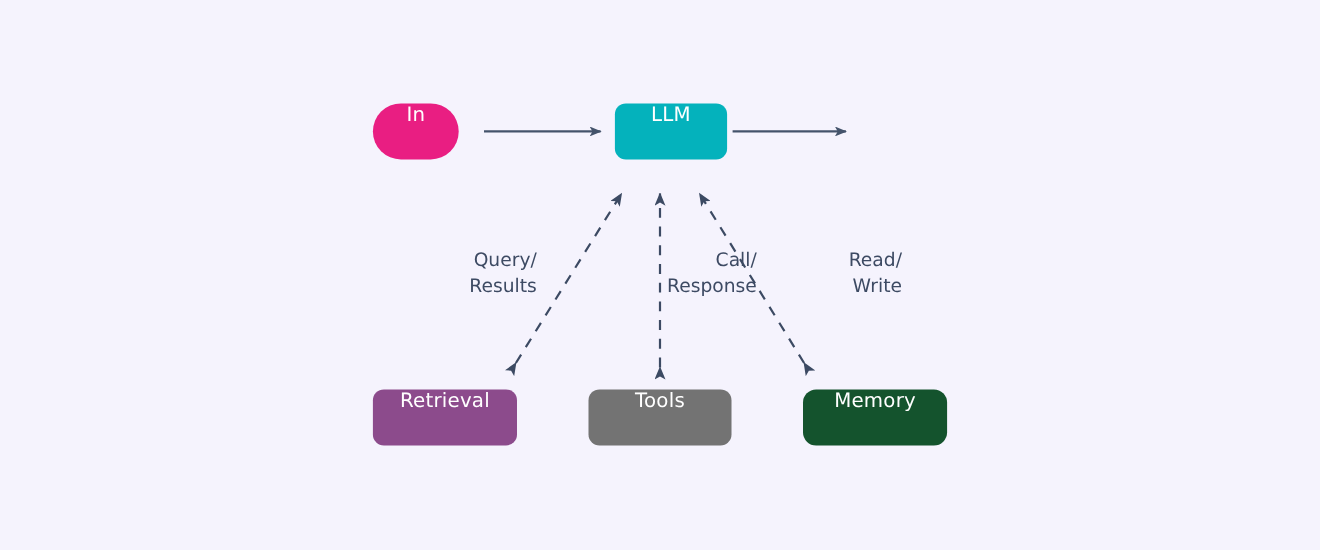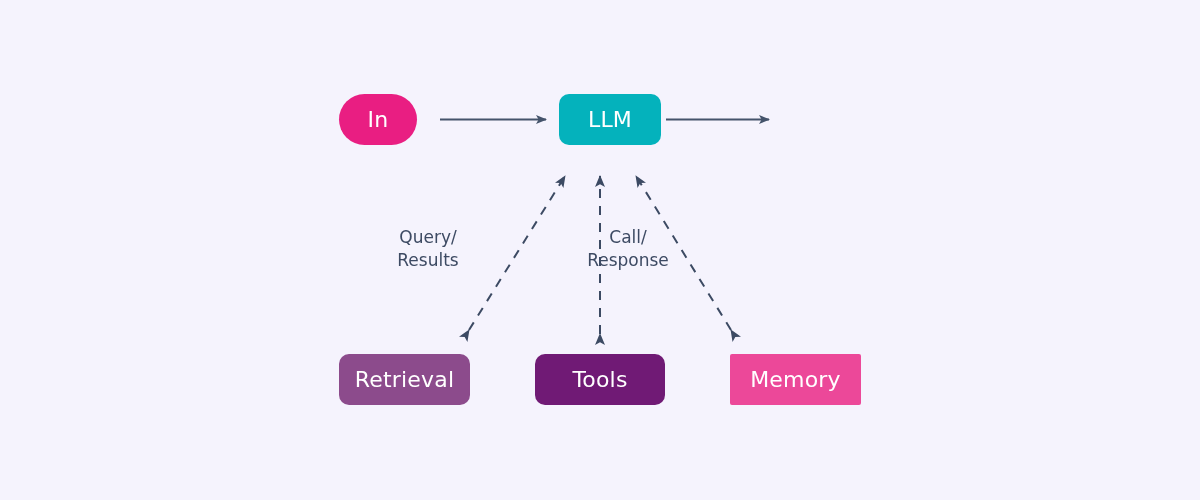--- a/index.html
+++ b/index.html
@@ -21,43 +21,42 @@
   #edge-layer {
     position: absolute;
     left: 0;
     top: 0;
     width: 1200px;
     height: 500px;
   }
   .node {
     position: absolute;
     display: flex;
-    align-items: center;
     justify-content: center;
     color: #ffffff;
-    font-size: 22px;
+    font-size: 18px;
     font-weight: 500;
     letter-spacing: 0.2px;
     box-sizing: border-box;
     white-space: nowrap;
   }
   .node-in   { left: 339px; top: 94px;  width: 78px;  height: 51px; background: #e91e82; border-radius: 26px; }
   .node-llm  { left: 559px; top: 94px;  width: 102px;  height: 51px; background: #04b2bc; border-radius: 10px; }
   .node-out  { left: 781px; top: 94px;  width: 80px;  height: 51px; background: #e91e82; border-radius: 26px; }
   .node-retrieval { left: 339px; top: 354px; width: 131px; height: 51px; background: #8c4b8c; border-radius: 10px; }
-  .node-tools     { left: 535px; top: 354px; width: 130px; height: 51px; background: #701a75; border-radius: 10px; }
-  .node-memory    { left: 730px; top: 354px; width: 131px; height: 51px; background: #ec4899; border-radius: 2px; }
+  .node-tools     { left: 535px; top: 354px; width: 130px; height: 51px; background: #737373; border-radius: 10px; }
+  .node-memory    { left: 730px; top: 354px; width: 131px; height: 51px; background: #14532d; border-radius: 12px; }
 
   .edge-label {
     position: absolute;
     color: #3d4a63;
     font-size: 17px;
     font-weight: 500;
     line-height: 23px;
-    text-align: center;
+    text-align: right;
     white-space: pre;
   }
   .label-query    { left: 368px; top: 226px; width: 120px; }
   .label-call     { left: 568px; top: 226px; width: 120px; }
   .label-readwrite{ left: 700px; top: 226px; width: 120px; }
 </style>
 </head>
 <body>
 
 <div id="diagram-root">
@@ -106,14 +105,16 @@
   <div class="node node-memory">
     <span>Memory</span>
   </div>
 
   <div class="edge-label label-query">Query/
 Results</div>
 
   <div class="edge-label label-call">Call/
 Response</div>
 
+  <div class="edge-label label-readwrite">Read/
+Write</div>
 
 </div>
 
 </body></html>

